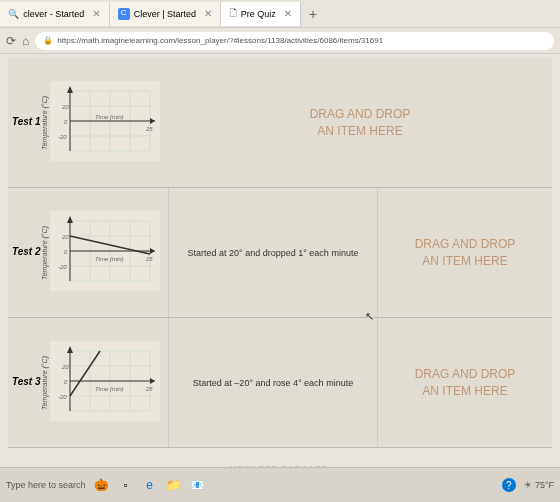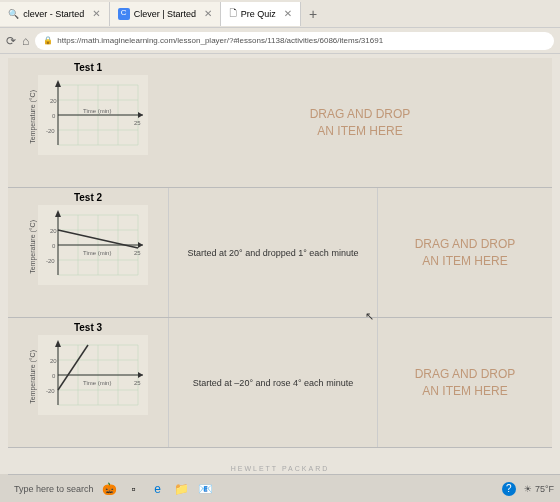--- a/index.html
+++ b/index.html
@@ -11,32 +11,32 @@
 .tab-close { color: #888; font-size: 10px; margin-left: 4px; }
 .new-tab { padding: 0 8px; color: #666; font-size: 14px; }
 
 .addr-bar { background: #e8e4dc; height: 26px; display: flex; align-items: center; padding: 0 6px; gap: 6px; border-bottom: 1px solid #ccc; }
 .nav-btn { color: #666; font-size: 12px; }
 .url-box { flex: 1; background: #fff; border-radius: 10px; height: 18px; display: flex; align-items: center; padding: 0 8px; font-size: 8px; color: #555; gap: 4px; }
 .lock { font-size: 8px; }
 
 .content { background: #e8e4dc; height: 420px; overflow: hidden; padding: 4px 8px; }
 .row { display: flex; height: 130px; border-bottom: 1px solid #bbb; background: #e2ddd3; }
-.cell-graph { width: 160px; padding: 4px; display: flex; flex-direction: column; align-items: center; }
+.cell-graph { width: 160px; padding: 4px; display: flex; flex-direction: row; align-items: center; font-style: italic; }
 .cell-desc { width: 210px; display: flex; align-items: center; justify-content: center; font-size: 9px; color: #333; text-align: center; padding: 4px; border-left: 1px solid #ccc; border-right: 1px solid #ccc; }
 .cell-drop { flex: 1; display: flex; align-items: center; justify-content: center; font-size: 12px; color: #c09878; text-align: center; line-height: 1.4; }
 
 .graph-title { font-size: 10px; font-weight: bold; margin-bottom: 2px; }
 .graph-box { display: flex; align-items: center; gap: 2px; }
 .ylabel { writing-mode: vertical-rl; transform: rotate(180deg); font-size: 7px; color: #555; }
 .graph { position: relative; }
 svg.grid { background: #eae6dc; }
 .axis-label { font-size: 6px; fill: #666; }
 
-.taskbar { position: absolute; bottom: 0; left: 8px; right: 0; height: 28px; background: #d8d4cc; display: flex; align-items: center; padding: 0 6px; gap: 8px; border-top: 1px solid #bbb; }
+.taskbar { position: absolute; bottom: 0; left: 0; right: 0; height: 35px; background: #d8d4cc; display: flex; align-items: center; padding: 0 6px; gap: 8px; border-top: 1px solid #bbb; }
 .search-text { font-size: 9px; color: #555; }
 .tb-icon { width: 16px; height: 16px; display: flex; align-items: center; justify-content: center; font-size: 12px; }
 .tb-spacer { flex: 1; }
 .temp { font-size: 9px; color: #555; display: flex; align-items: center; gap: 3px; }
 
 .cursor { position: absolute; left: 365px; top: 310px; font-size: 11px; color: #333; pointer-events: none; }
 .brand { position: absolute; bottom: 30px; width: 100%; text-align: center; font-size: 7px; color: #aaa; letter-spacing: 2px; }
 </style>
 </head>
 <body>

